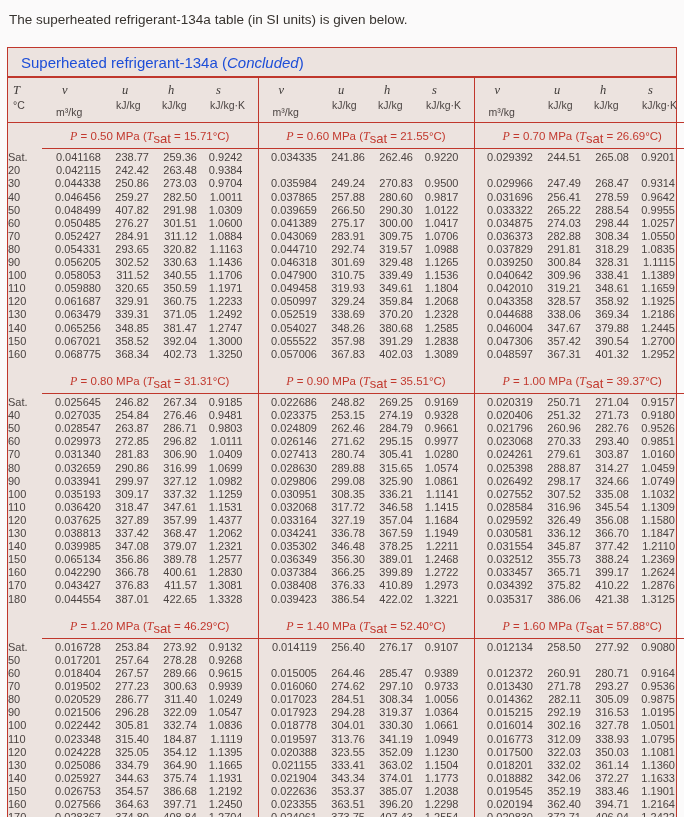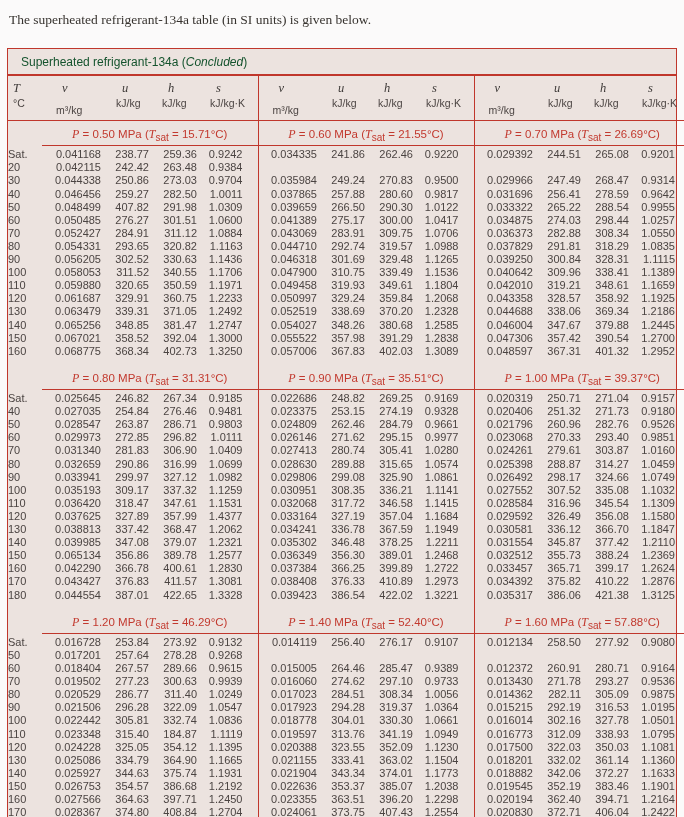--- a/index.html
+++ b/index.html
@@ -7,30 +7,29 @@
   body {
     background: #fbfafa;
     font-family: "Liberation Sans", sans-serif;
     color: #37332f;
   }
   .page { padding: 8px 7px; }
   .page-title {
     font-size: 13.5px;
     color: #37332f;
     margin: 4px 0 20px 2px;
-    font-family: Liberation Serif, serif;
   }
   .twrap {
     border: 1px solid #c0372c;
     background: #ece3df;
     padding-bottom: 7px;
   }
   .ttitle {
-    color: #14532d;
-    font-size: 12px;
+    color: #1d4ed8;
+    font-size: 15px;
     padding: 6px 0 5px 13px;
     border-bottom: 2px solid #c0372c;
   }
   .ttitle .it { font-style: italic; }
   table { border-collapse: collapse; table-layout: fixed; width: 100%; }
   th, td { font-size: 11px; color: #4b4442; overflow: hidden; white-space: nowrap; }
   .colhead-row th {
     border-bottom: 1.5px solid #c0372c;
     padding: 5px 0 4px 0;
     text-align: left;
@@ -53,21 +52,21 @@
   .phead-row td { padding-top: 6px; }
   .blockgap td { padding-top: 13px; }
   td.phead {
     color: #c2392e;
     font-size: 11.5px;
     text-align: center;
     border-bottom: 1.2px solid #c0372c;
     padding-bottom: 2px;
   }
   td.phead i { font-family: "Liberation Serif", serif; font-size: 12px; }
-  td.phead sub { font-size: 10px; }
+  td.phead sub { font-size: 13px; }
   td.tval { text-align: left; padding-right: 3px; height: 13.1px; line-height: 13.1px; }
   td.val  { text-align: right; height: 13.1px; line-height: 13.1px; }
   td.val.cv { padding-right: 7px; }
   td.val.cu { padding-right: 7px; }
   td.val.ch { padding-right: 5px; }
   td.val.cs { padding-right: 15px; }
   tr.first-data td { padding-top: 2px; }
 </style>
 </head>
 <body>

